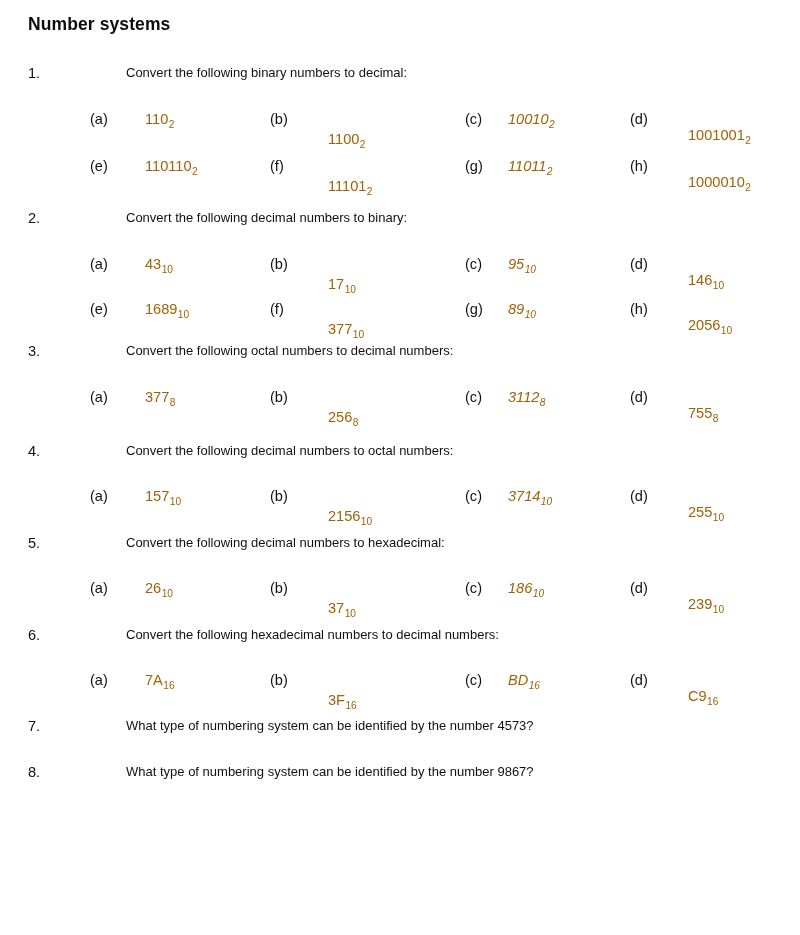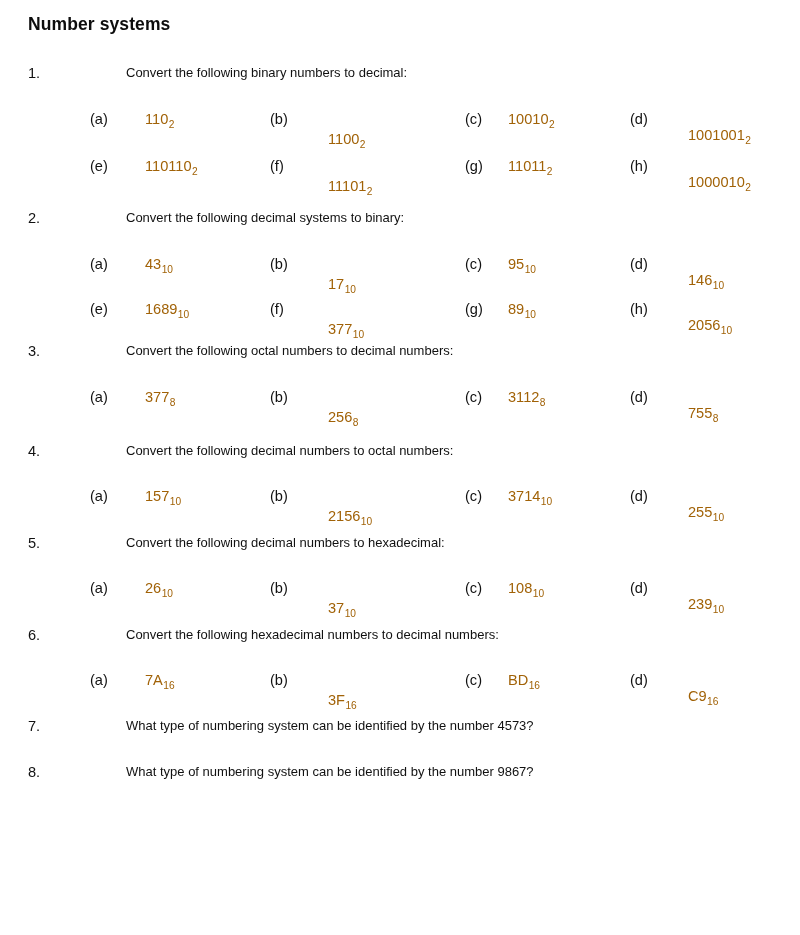--- a/index.html
+++ b/index.html
@@ -88,21 +88,21 @@
     top: 3.5px;
     left: 0.4px;
   }
 
   
   .col0-label { left: 90px; }
   .col0-value { left: 145px; }
   .col1-label { left: 270px; }
   .col1-value { left: 328px; margin-top: 20px; }
   .col2-label { left: 465px; }
-  .col2-value { left: 508px; }
+  .col2-value { left: 508px; font-style: italic; }
   .col3-label { left: 630px; }
   .col3-value { left: 688px; margin-top: 16px; }
 </style>
 </head>
 <body>
 
 <div class="sheet">
 
   <div class="doc-title">Number systems</div>
 
@@ -126,21 +126,21 @@
         <div class="item-value col0-value"><span>110110</span><span class="base">2</span></div>
         <div class="item-label col1-label">(f)</div>
         <div class="item-value col1-value"><span>11101</span><span class="base">2</span></div>
         <div class="item-label col2-label">(g)</div>
         <div class="item-value col2-value"><span>11011</span><span class="base">2</span></div>
         <div class="item-label col3-label">(h)</div>
         <div class="item-value col3-value"><span>1000010</span><span class="base">2</span></div>
       </div>
       <div class="question" style="top: 210px;">
         <div class="q-num">2.</div>
-        <div class="q-text">Convert the following decimal systems to binary:</div>
+        <div class="q-text">Convert the following decimal numbers to binary:</div>
       </div>
       <div class="item-row" style="top: 256px;">
         <div class="item-label col0-label">(a)</div>
         <div class="item-value col0-value"><span>43</span><span class="base">10</span></div>
         <div class="item-label col1-label">(b)</div>
         <div class="item-value col1-value"><span>17</span><span class="base">10</span></div>
         <div class="item-label col2-label">(c)</div>
         <div class="item-value col2-value"><span>95</span><span class="base">10</span></div>
         <div class="item-label col3-label">(d)</div>
         <div class="item-value col3-value"><span>146</span><span class="base">10</span></div>
@@ -186,21 +186,21 @@
       <div class="question" style="top: 535px;">
         <div class="q-num">5.</div>
         <div class="q-text">Convert the following decimal numbers to hexadecimal:</div>
       </div>
       <div class="item-row" style="top: 580px;">
         <div class="item-label col0-label">(a)</div>
         <div class="item-value col0-value"><span>26</span><span class="base">10</span></div>
         <div class="item-label col1-label">(b)</div>
         <div class="item-value col1-value"><span>37</span><span class="base">10</span></div>
         <div class="item-label col2-label">(c)</div>
-        <div class="item-value col2-value"><span>108</span><span class="base">10</span></div>
+        <div class="item-value col2-value"><span>186</span><span class="base">10</span></div>
         <div class="item-label col3-label">(d)</div>
         <div class="item-value col3-value"><span>239</span><span class="base">10</span></div>
       </div>
       <div class="question" style="top: 627px;">
         <div class="q-num">6.</div>
         <div class="q-text">Convert the following hexadecimal numbers to decimal numbers:</div>
       </div>
       <div class="item-row" style="top: 672px;">
         <div class="item-label col0-label">(a)</div>
         <div class="item-value col0-value"><span>7A</span><span class="base">16</span></div>

